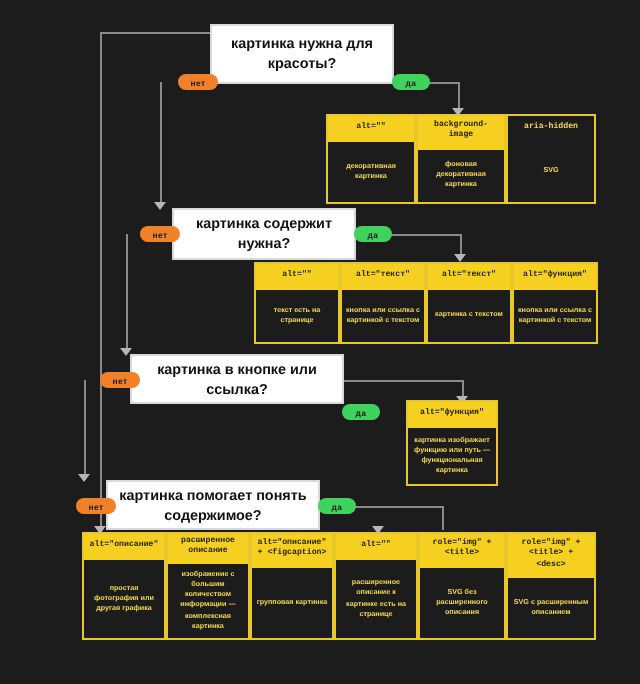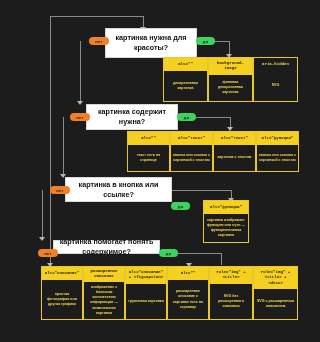--- a/index.html
+++ b/index.html
@@ -146,27 +146,27 @@
   <div class="line v" style="left:231px; top:190px; height:10px;"></div>
   <div class="arrow-down" style="left:228px; top:198px;"></div>
 
   <div class="line v" style="left:50px; top:253px; height:12px;"></div>
   <div class="arrow-down" style="left:47px; top:263px;"></div>
 
   <div class="line h" style="left:160px; top:253px; width:62px;"></div>
   <div class="line v" style="left:221px; top:253px; height:12px;"></div>
   <div class="arrow-down" style="left:186px; top:263px;"></div>
 
-  <div class="decision" style="left:105px; top:28px; width:92px; height:30px;">картинка нужна для красоты?</div>
+  <div class="decision" style="left:105px; top:12px; width:92px; height:30px;">картинка нужна для красоты?</div>
 
   <div class="decision" style="left:86px; top:104px; width:92px; height:26px;">картинка содержит нужна?</div>
 
-  <div class="decision" style="left:65px; top:177px; width:107px; height:25px;">картинка в кнопка или ссылке?</div>
-
-  <div class="decision" style="left:53px; top:240px; width:107px; height:14px;">картинка помогает понять содержимое?</div>
+  <div class="decision" style="left:65px; top:177px; width:107px; height:25px;">картинка в кнопке или ссылка?</div>
+
+  <div class="decision" style="left:53px; top:240px; width:107px; height:25px;">картинка помогает понять содержимое?</div>
 
   <div class="pill no" style="left:89px;  top:37px;  width:20px;">нет</div>
   <div class="pill yes" style="left:196px; top:37px;  width:19px;">да</div>
 
   <div class="pill no" style="left:70px;  top:113px; width:20px;">нет</div>
   <div class="pill yes" style="left:177px; top:113px; width:19px;">да</div>
 
   <div class="pill no" style="left:50px;  top:186px; width:20px;">нет</div>
   <div class="pill yes" style="left:171px; top:202px; width:19px;">да</div>
 

